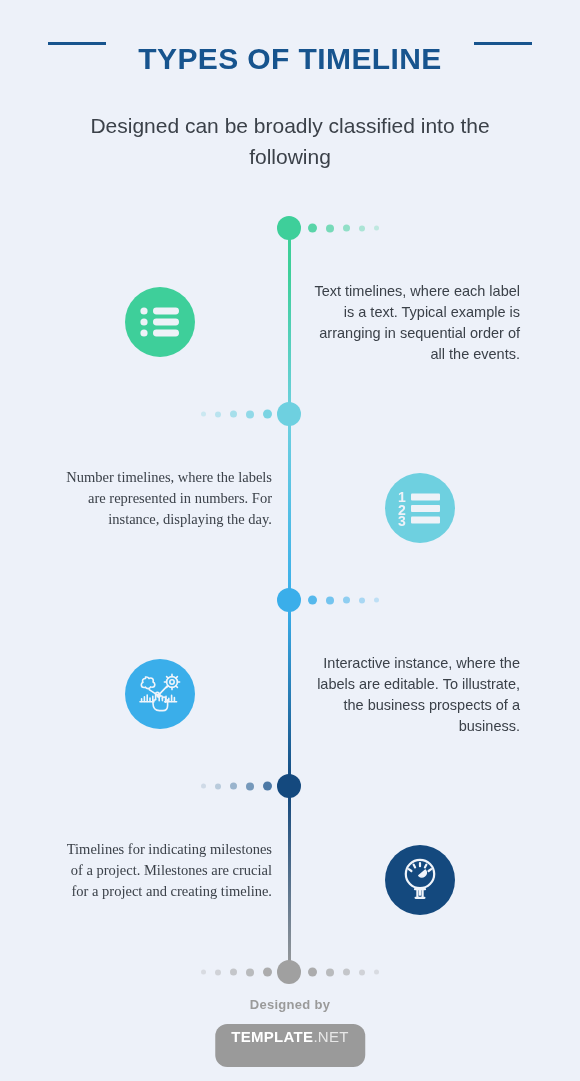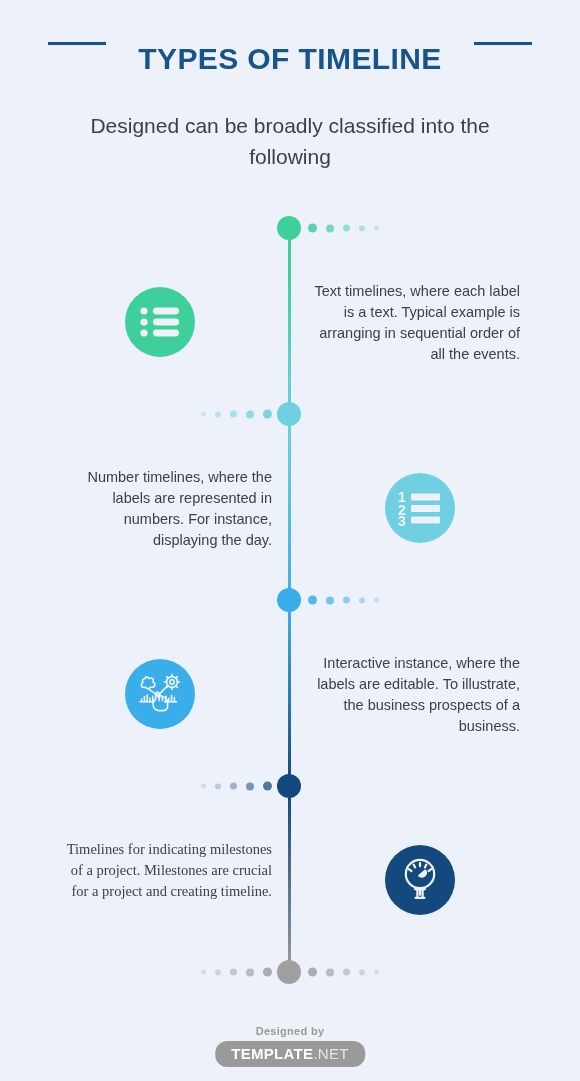--- a/index.html
+++ b/index.html
@@ -126,30 +126,30 @@
 
   
   .footer {
     position: absolute;
     left: 50%;
     transform: translateX(-50%);
     bottom: 14px;
     text-align: center;
   }
   .designed-by {
-    font-size: 11px;
+    font-size: 13px;
     font-weight: bold;
     color: #9a9a9a;
     letter-spacing: 0.3px;
-    margin-bottom: 4px;
+    margin-bottom: 12px;
   }
   .brand-pill {
     background: #9a9a9a;
     border-radius: 12px;
-    padding: 4px 16px 5px;
+    padding: 4px 16px 22px;
     display: inline-block;
     font-size: 15px;
     font-weight: bold;
     letter-spacing: 0.3px;
     color: #ffffff;
     white-space: nowrap;
   }
   .brand-pill .net {
     color: #e7e7e7;
     font-weight: normal;
@@ -238,21 +238,21 @@
 <div class="icon-circle" style="left:420px; top:508px; background:#6ed0e0;">
   <svg width="44" height="36" viewBox="0 0 44 36" aria-hidden="true">
     <text x="0" y="11.5" font-family="Liberation Sans, sans-serif" font-size="14" font-weight="bold" fill="#eef2f8">1</text>
     <text x="0" y="24.5" font-family="Liberation Sans, sans-serif" font-size="14" font-weight="bold" fill="#eef2f8">2</text>
     <text x="0" y="36" font-family="Liberation Sans, sans-serif" font-size="14" font-weight="bold" fill="#eef2f8">3</text>
     <rect x="13" y="3.5" width="29" height="7" rx="1" fill="#eef2f8"></rect>
     <rect x="13" y="15" width="29" height="7" rx="1" fill="#eef2f8"></rect>
     <rect x="13" y="26.5" width="29" height="7" rx="1" fill="#eef2f8"></rect>
   </svg>
 </div>
-<div class="para left" style="top:467px;">Number timelines, where the labels are represented in numbers. For instance, displaying the day.</div>
+<div class="para left" style="top:467px;font-family:Liberation Serif, serif;">Number timelines, where the labels are represented in numbers. For instance, displaying the day.</div>
 
 <div class="icon-circle" style="left:160px; top:694px; background:#3aaeea;">
   <svg width="48" height="46" viewBox="0 0 48 46" aria-hidden="true" fill="none" stroke="#f0f4fa" stroke-width="1.6" stroke-linecap="round" stroke-linejoin="round">
 
     <path d="M9.5 7.5c-1.6-.3-3 .9-3 2.4 0 .5.2 1 .5 1.4-1 .4-1.7 1.4-1.7 2.5 0 1.5 1.2 2.7 2.7 2.7.5 0 1-.1 1.4-.4.5.9 1.5 1.5 2.6 1.5 1.2 0 2.2-.7 2.7-1.7.4.2.9.3 1.4.3 1.5 0 2.7-1.2 2.7-2.7 0-1.2-.8-2.2-1.8-2.6.2-.4.3-.8.3-1.2 0-1.5-1.2-2.7-2.7-2.7-.6 0-1.1.2-1.6.5-.5-.9-1.5-1.5-2.6-1.5-.3 0-.6 0-.9.1z"></path>
 
     <circle cx="36" cy="11" r="5.4"></circle>
     <circle cx="36" cy="11" r="2.2"></circle>
     <path d="M36 3.4v2.2M36 16.4v2.2M28.4 11h2.2M41.4 11h2.2M30.6 5.6l1.6 1.6M39.8 14.8l1.6 1.6M41.4 5.6l-1.6 1.6M32.2 14.8l-1.6 1.6"></path>
 

